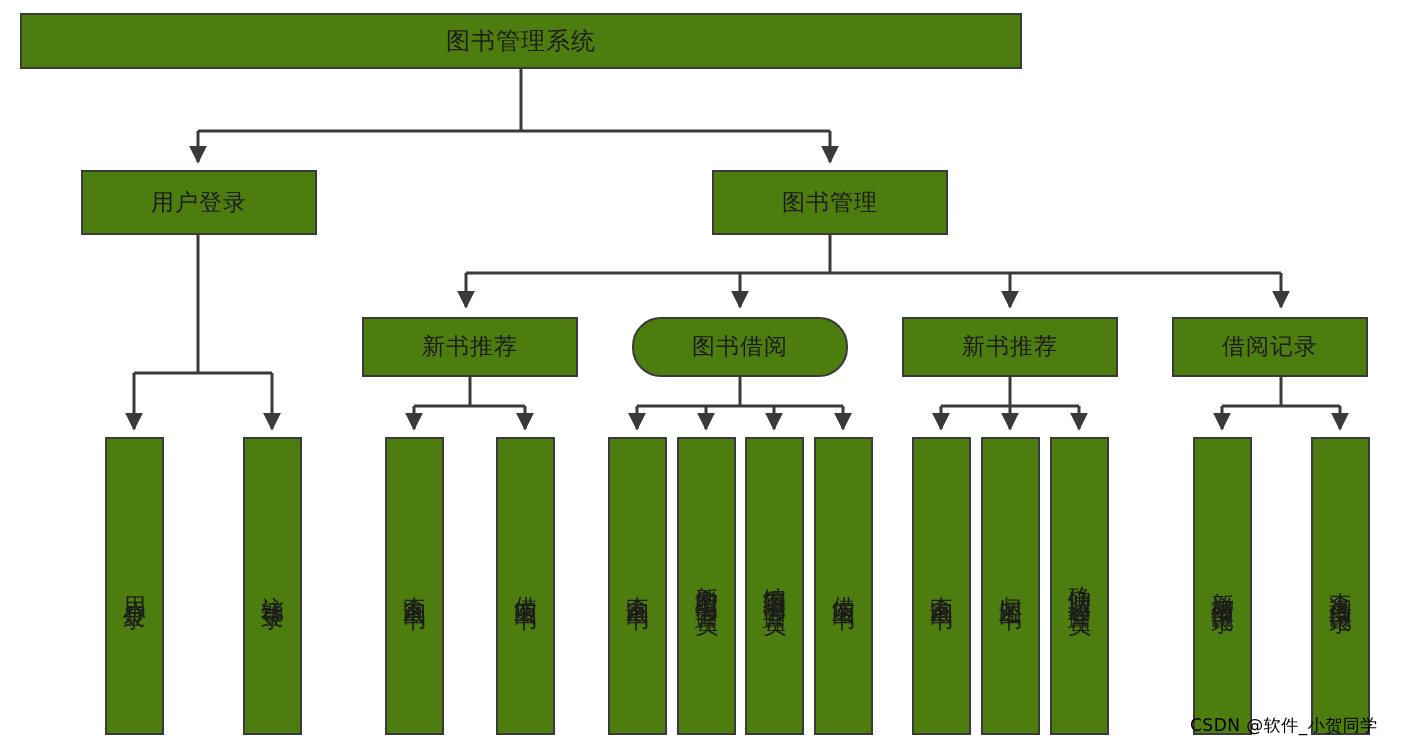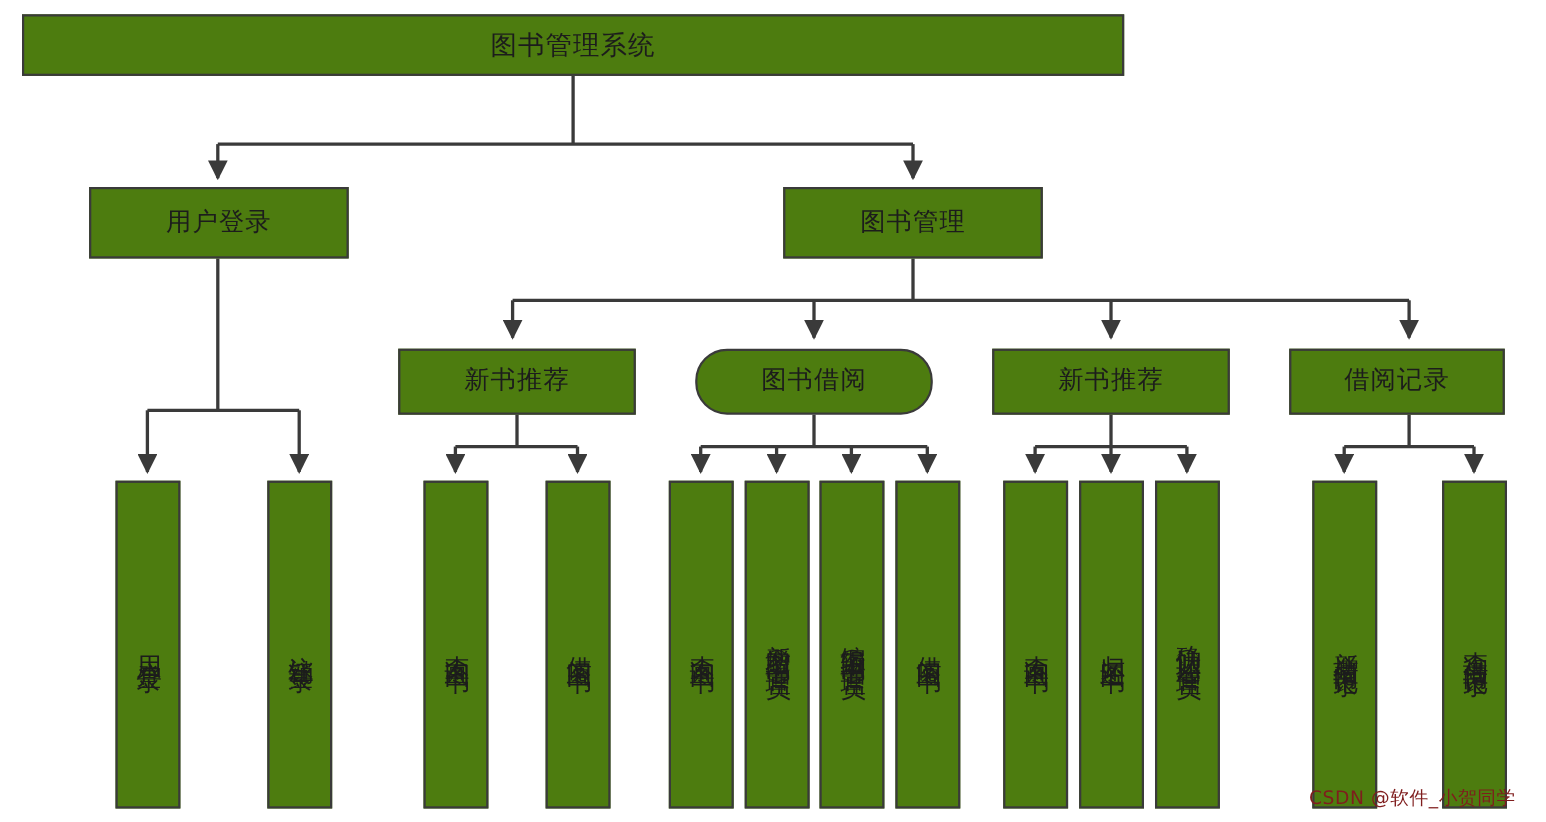--- a/index.html
+++ b/index.html
@@ -54,21 +54,21 @@
     letter-spacing: 4px;
     line-height: 1;
     max-height: 100%;
   }
   .node.root .label { font-size: 24px; }
   .watermark {
     position: absolute;
     left: 1190px;
     top: 714px;
     font-size: 17px;
-    color: #7f1d1d;
+    color: #000000;
     letter-spacing: 0.5px;
     white-space: nowrap;
     z-index: 5;
     pointer-events: none;
   }
 </style>
 </head>
 <body>
 
 <div id="diagram-root">

